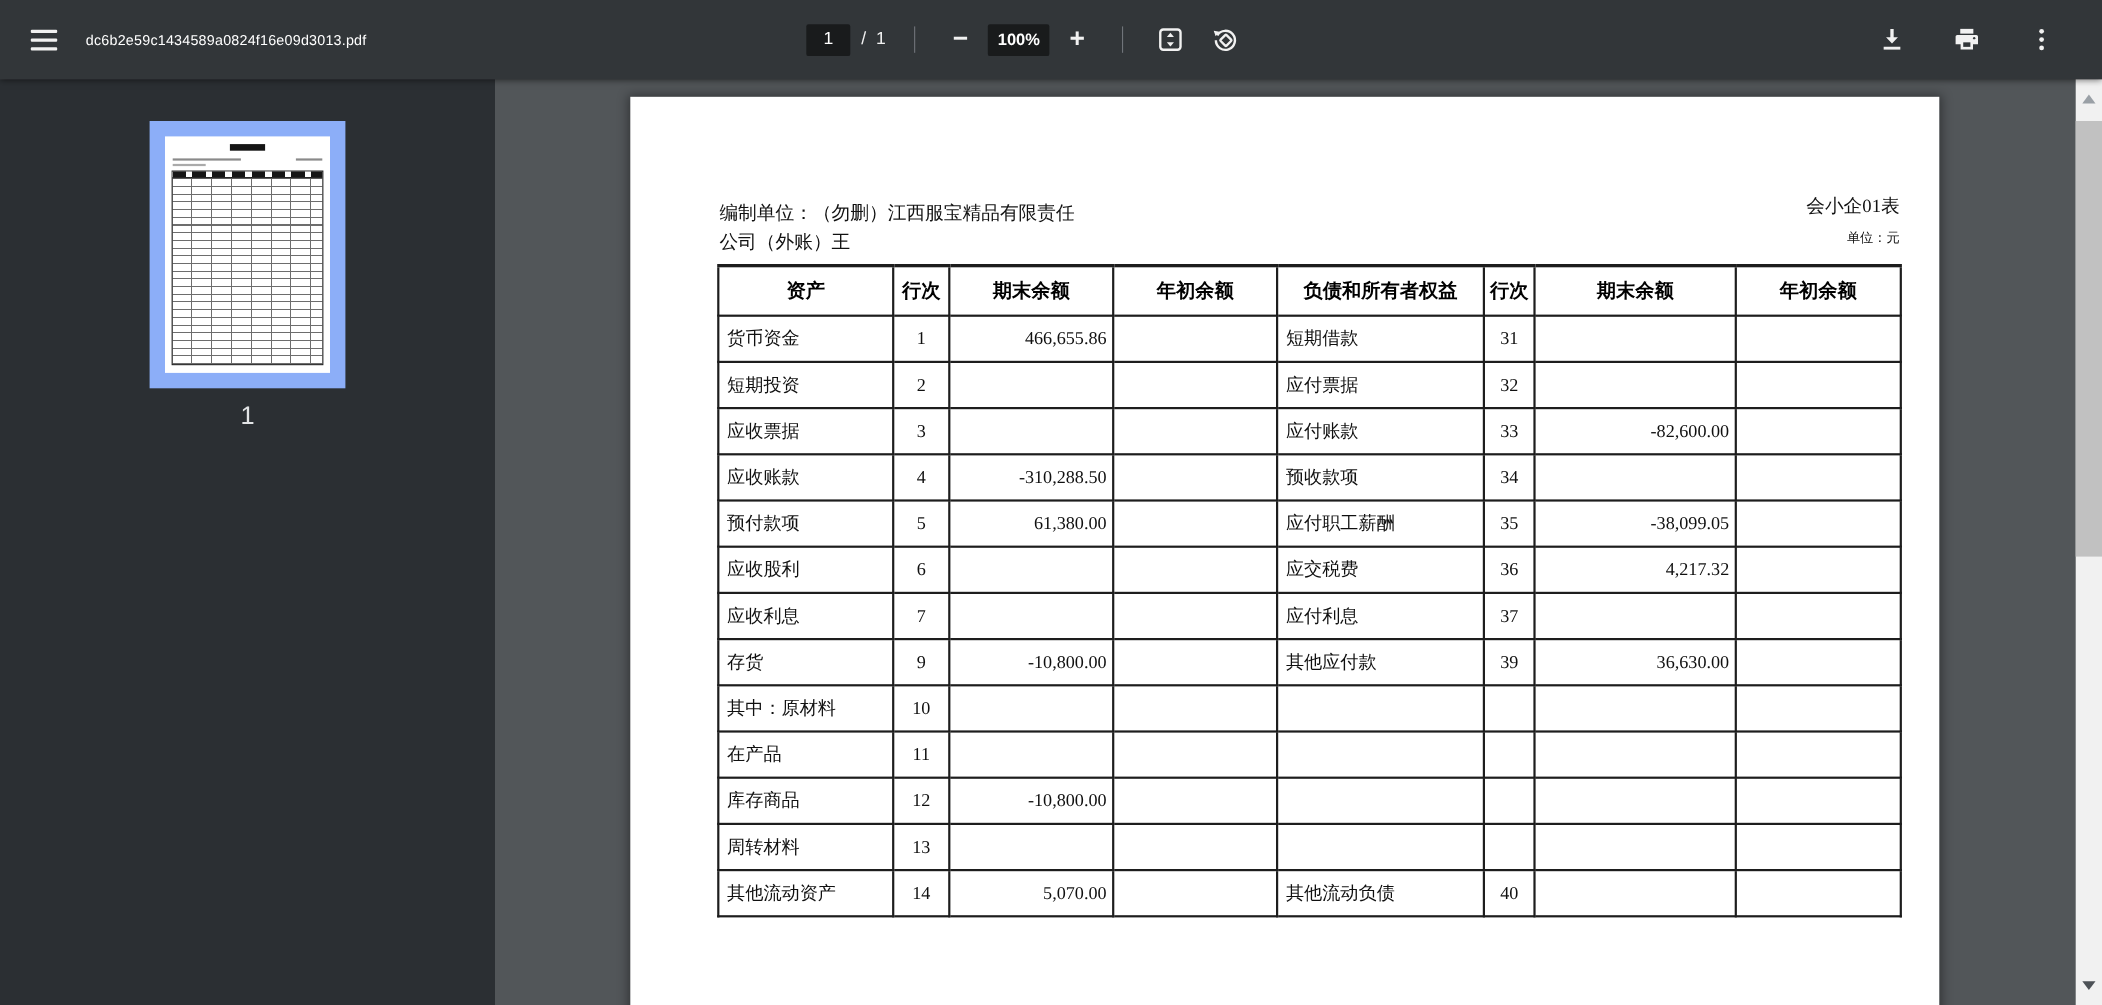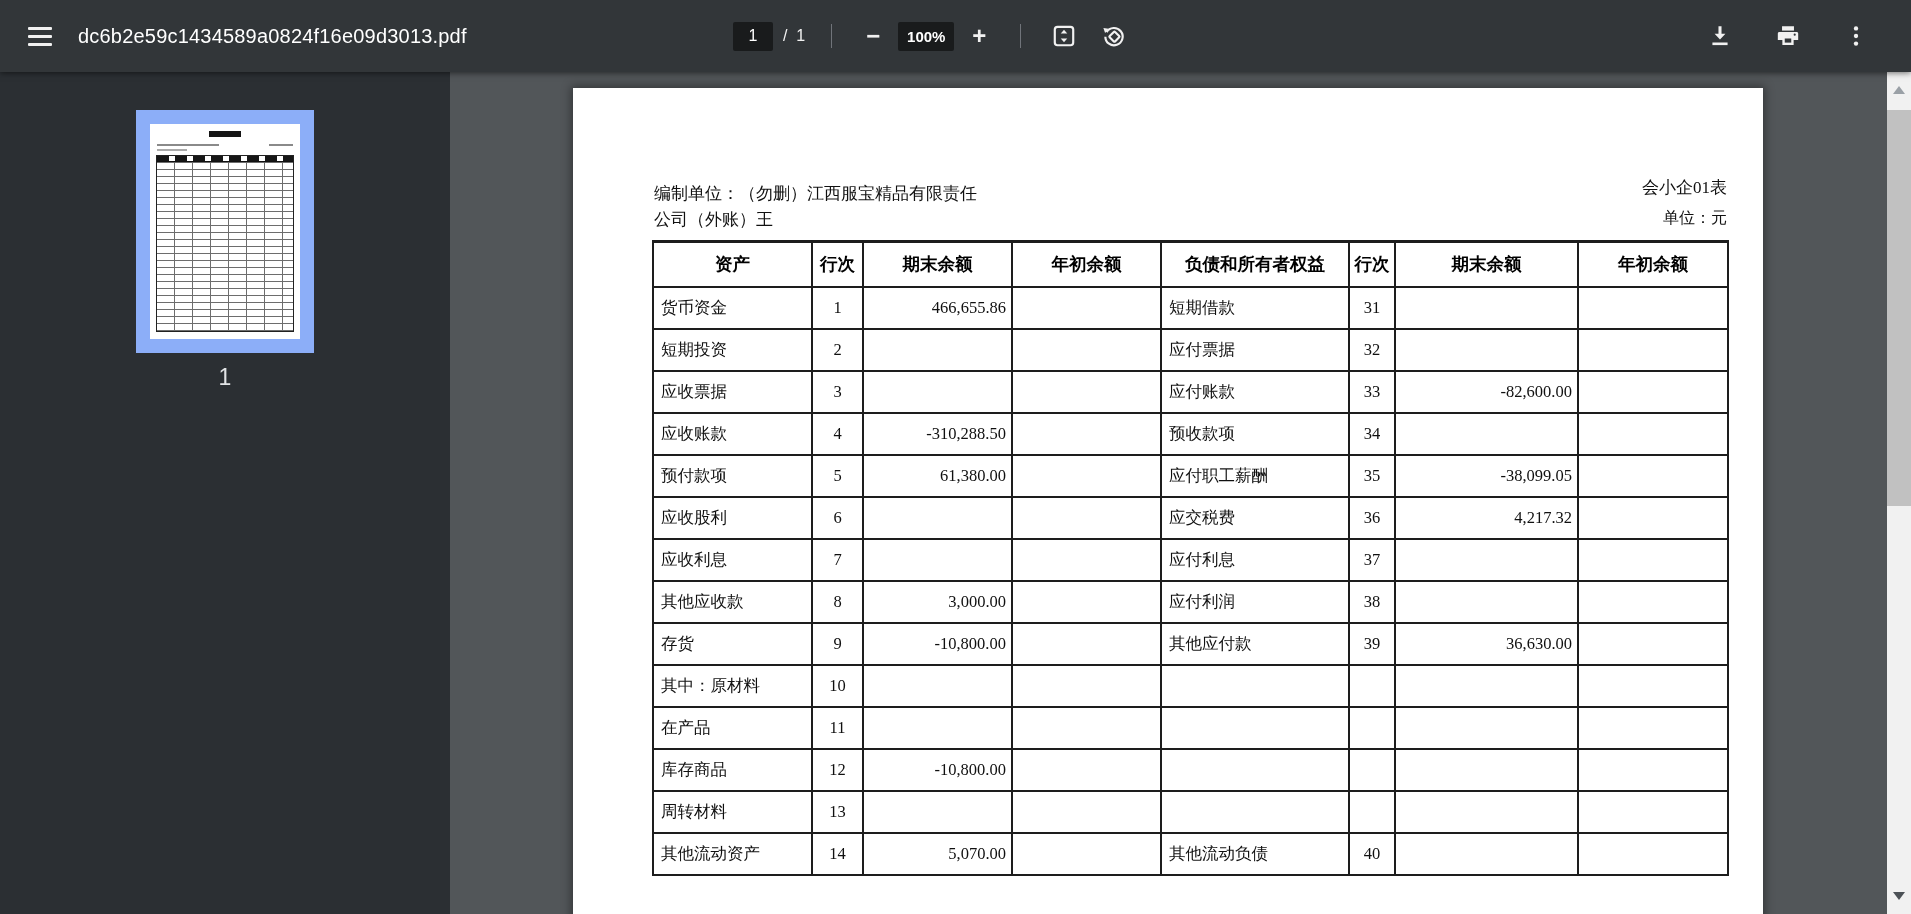--- a/index.html
+++ b/index.html
@@ -9,21 +9,21 @@
 
   
   .toolbar { position:absolute; left:0; top:0; width:1911px; height:72px;
              background:#323639; color:#f1f1f1; z-index:30;
              box-shadow:0 1px 6px rgba(0,0,0,.55); }
   .tb-left { position:absolute; left:28px; top:0; height:72px; display:flex; align-items:center; }
   .icon-btn { background:transparent; border:none; cursor:pointer; color:#f1f1f1;
               display:flex; align-items:center; justify-content:center; }
   .hamburger { display:inline-flex; flex-direction:column; gap:5px; width:24px; }
   .hamburger i { display:block; height:3px; background:#f1f1f1; border-radius:1px; }
-  .filename { margin-left:26px; font-size:20px; color:#ffffff; letter-spacing:.2px; }
+  .filename { margin-left:26px; font-size:13px; color:#ffffff; letter-spacing:.2px; }
 
   .tb-center { position:absolute; left:733px; top:0; height:72px; display:flex; align-items:center; }
   .page-input { width:40px; height:29px; background:rgba(0,0,0,.5); border:none; color:#fff;
                 text-align:center; font-size:16px; border-radius:2px; font-family:"Liberation Sans",sans-serif; }
   .page-count { margin-left:10px; font-size:16px; color:#f1f1f1; white-space:pre; }
   .sep { width:1px; height:24px; background:#70747a; margin:0 26px; }
   .txt-btn { width:30px; height:36px; font-size:24px; font-weight:bold; color:#f1f1f1; }
   .zoom-box { margin:0 10px; width:56px; height:29px; background:rgba(0,0,0,.5); border-radius:2px;
               color:#fff; font-size:15px; display:flex; align-items:center; justify-content:center; cursor:pointer;font-weight:bold; }
   .svg-btn { width:34px; height:36px; }
@@ -56,21 +56,21 @@
   .page { position:absolute; left:123px; top:16px; width:1190px; height:1700px; background:#ffffff;
           box-shadow:0 0 9px 2px rgba(0,0,0,.38); color:#111;
           font-family:"Liberation Serif","DejaVu Serif",serif; }
 
   .doc-title { position:absolute; left:79px; top:30px; width:1075px; text-align:center;
                font-size:29px; font-weight:bold; letter-spacing:2px; color:#000; }
   .form-code { position:absolute; left:79px; top:88px; width:1075px; text-align:right; font-size:17px; }
   .prep1 { position:absolute; left:81px; top:94px; font-size:17px; }
   .prep2 { position:absolute; left:81px; top:120px; font-size:17px; }
   .rdate { position:absolute; left:79px; top:124px; width:1075px; text-align:center; font-size:16.5px; }
-  .unit  { position:absolute; left:79px; top:120px; width:1075px; text-align:right; font-size:16px; }
+  .unit  { position:absolute; left:79px; top:120px; width:1075px; text-align:right; font-size:12px; }
 
   table.bs-table { position:absolute; left:79px; top:152px; width:1075px;
                    border-collapse:collapse; table-layout:fixed;
                    font-family:"Liberation Serif","DejaVu Serif",serif; }
   .bs-table th, .bs-table td { border:2px solid #1d1d1d; overflow:hidden; white-space:nowrap; }
   .bs-table thead th { height:45px; font-size:17.5px; font-weight:bold; text-align:center;
                        border-top:3px solid #1d1d1d; color:#000; }
   .bs-table td { height:42px; font-size:16.5px; color:#101010; }
   td.c-name { text-align:left; padding-left:7px; }
   td.c-line { text-align:center; }
@@ -270,30 +270,20 @@
               <td class="c-name">应收利息</td>
               <td class="c-line">7</td>
               <td class="c-num"></td>
               <td class="c-num"></td>
               <td class="c-name">应付利息</td>
               <td class="c-line">37</td>
               <td class="c-num"></td>
               <td class="c-num"></td>
             </tr>
             <tr>
-              <td class="c-name">其他应收款</td>
-              <td class="c-line">8</td>
-              <td class="c-num">3,000.00</td>
-              <td class="c-num"></td>
-              <td class="c-name">应付利润</td>
-              <td class="c-line">38</td>
-              <td class="c-num"></td>
-              <td class="c-num"></td>
-            </tr>
-            <tr>
               <td class="c-name">存货</td>
               <td class="c-line">9</td>
               <td class="c-num">-10,800.00</td>
               <td class="c-num"></td>
               <td class="c-name">其他应付款</td>
               <td class="c-line">39</td>
               <td class="c-num">36,630.00</td>
               <td class="c-num"></td>
             </tr>
             <tr>

